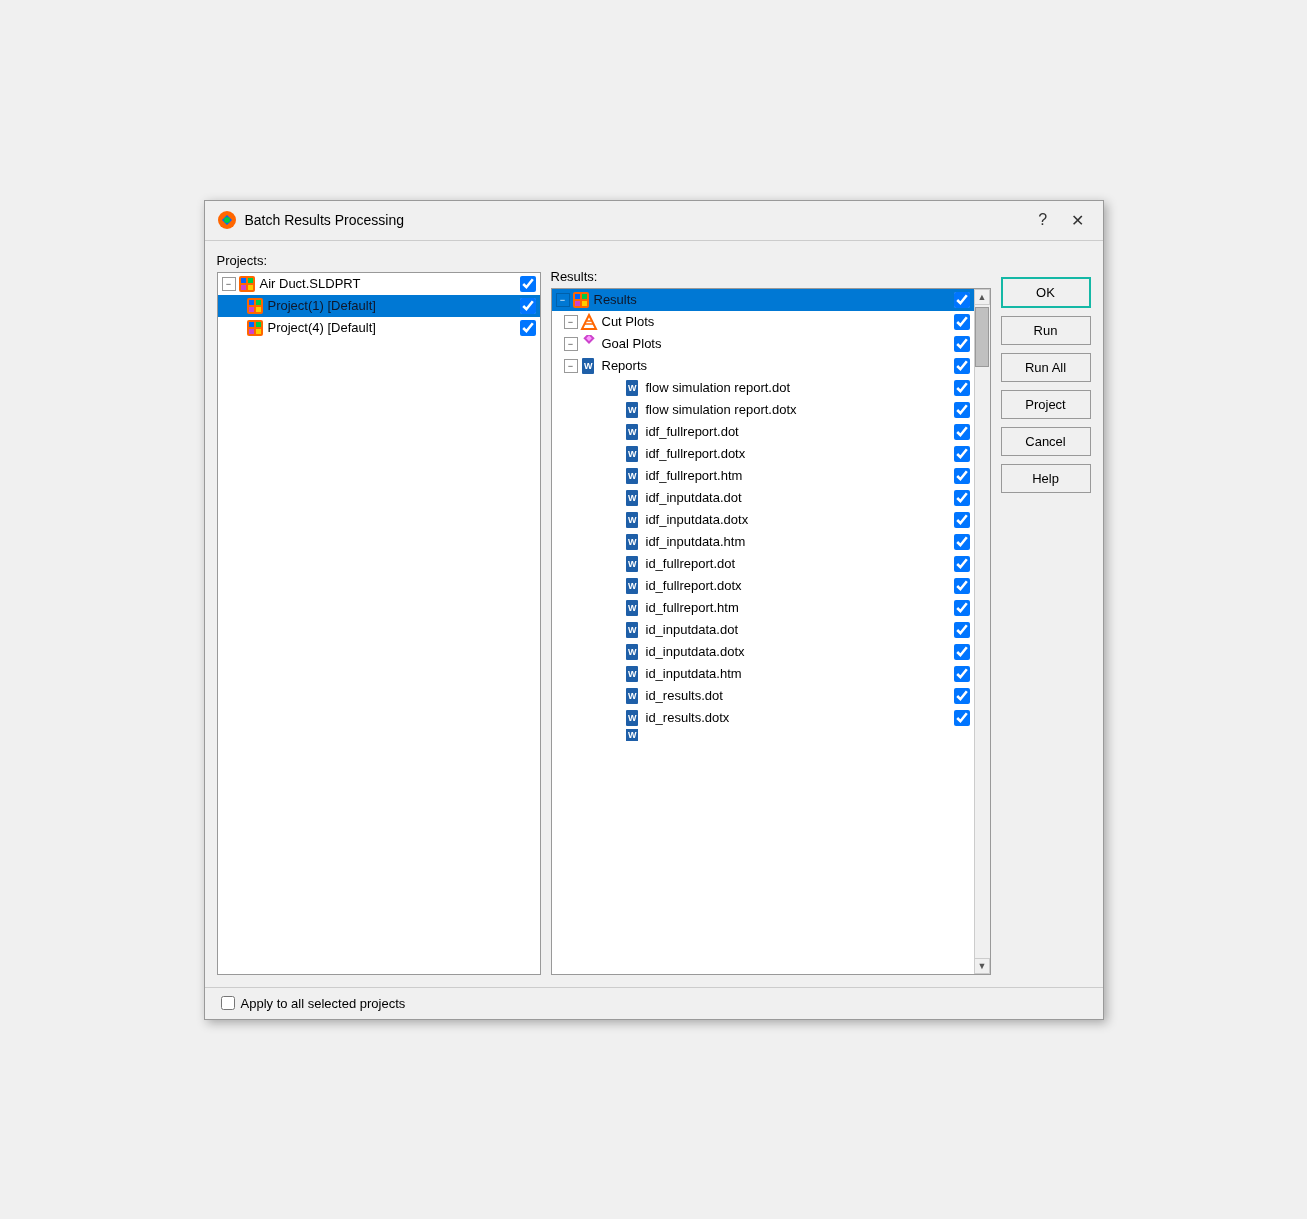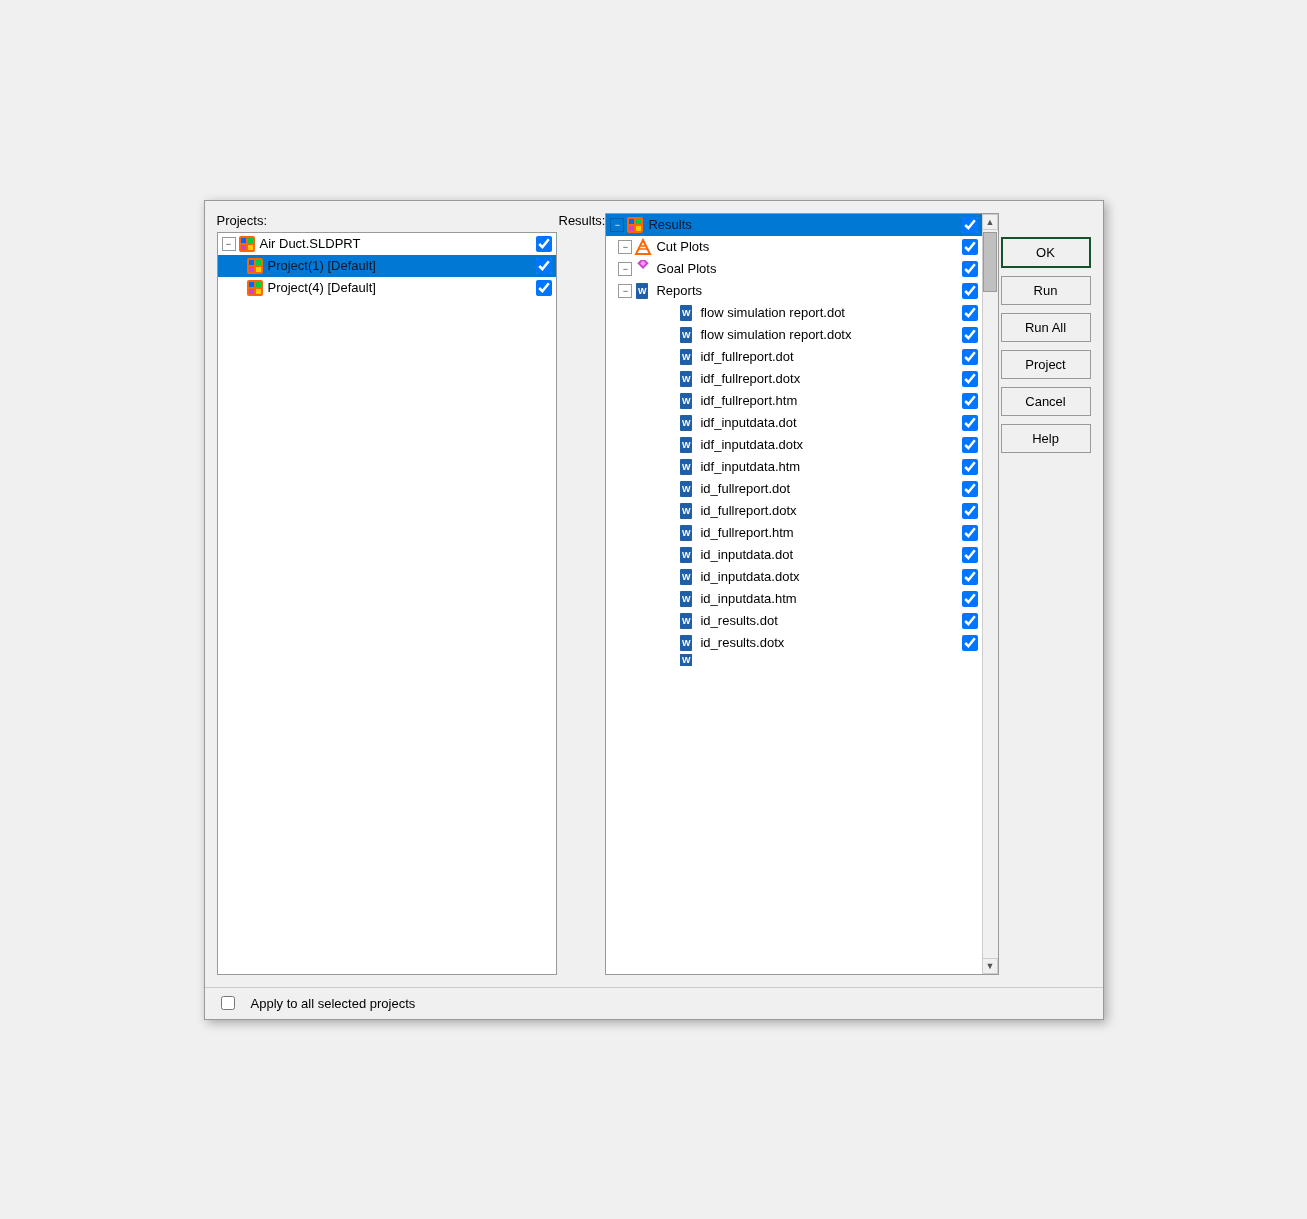--- a/index.html
+++ b/index.html
@@ -48,21 +48,21 @@
       border: none;
       cursor: pointer;
       font-size: 16px;
       padding: 2px 6px;
       color: #333;
     }
     .dialog-body {
       display: flex;
       flex: 1;
       padding: 12px;
-      gap: 2px;
+      gap: 10px;
     }
     .panel {
       display: flex;
       flex-direction: column;
       flex: 1;
     }
     .panel-label {
       font-weight: normal;
       margin-bottom: 4px;
       font-size: 13px;
@@ -110,22 +110,23 @@
     }
     .checkbox {
       width: 16px;
       height: 16px;
       margin-left: 4px;
       flex-shrink: 0;
     }
     .indent-1 { padding-left: 12px; }
     .results-panel {
       display: flex;
-      flex-direction: row;
+      flex-direction: column;
       width: 440px;
+      margin-top: 16px;
     }
     .results-tree-wrap {
       display: flex;
       flex: 1;
       border: 1px solid #999;
       background: white;
       min-height: 680px;
       overflow: hidden;
     }
     .results-tree {
@@ -169,43 +170,56 @@
     .dialog-btn {
       background: #f0f0f0;
       border: 1px solid #999;
       padding: 6px 12px;
       cursor: pointer;
       font-size: 13px;
       text-align: center;
       width: 90px;
     }
     .dialog-btn.primary {
-      border: 2px solid #14532d;
+      border: 2px solid #14b8a6;
     }
     .dialog-footer {
       padding: 8px 16px;
       display: flex;
       align-items: center;
       border-top: 1px solid #ccc;
-      gap: 10px;
     }
     .footer-checkbox {
       width: 14px;
       height: 14px;
       margin-right: 6px;
     }
     .footer-label {
       font-size: 13px;
     }
   </style>
 </head>
 <body>
 
 <div class="dialog">
 
+  <div class="title-bar">
+    <div class="title-bar-left">
+      <svg width="20" height="20" viewBox="0 0 20 20">
+        <circle cx="10" cy="10" r="9" fill="#ff6600"></circle>
+        <path d="M5 10 L10 5 L15 10 L10 15 Z" fill="#0066ff"></path>
+        <circle cx="10" cy="10" r="3" fill="#00cc44"></circle>
+      </svg>
+      <span class="title-text">Batch Results Processing</span>
+    </div>
+    <div class="title-bar-right">
+      <button class="title-btn">?</button>
+      <button class="title-btn">✕</button>
+    </div>
+  </div>
 
   <div class="dialog-body">
 
     <div class="panel">
       <div class="panel-label">Projects:</div>
       <div class="tree-container">
 
         <div class="tree-item">
           <div class="expand-btn">−</div>
           <svg width="18" height="18" viewBox="0 0 18 18" style="margin-right:4px;flex-shrink:0;">

